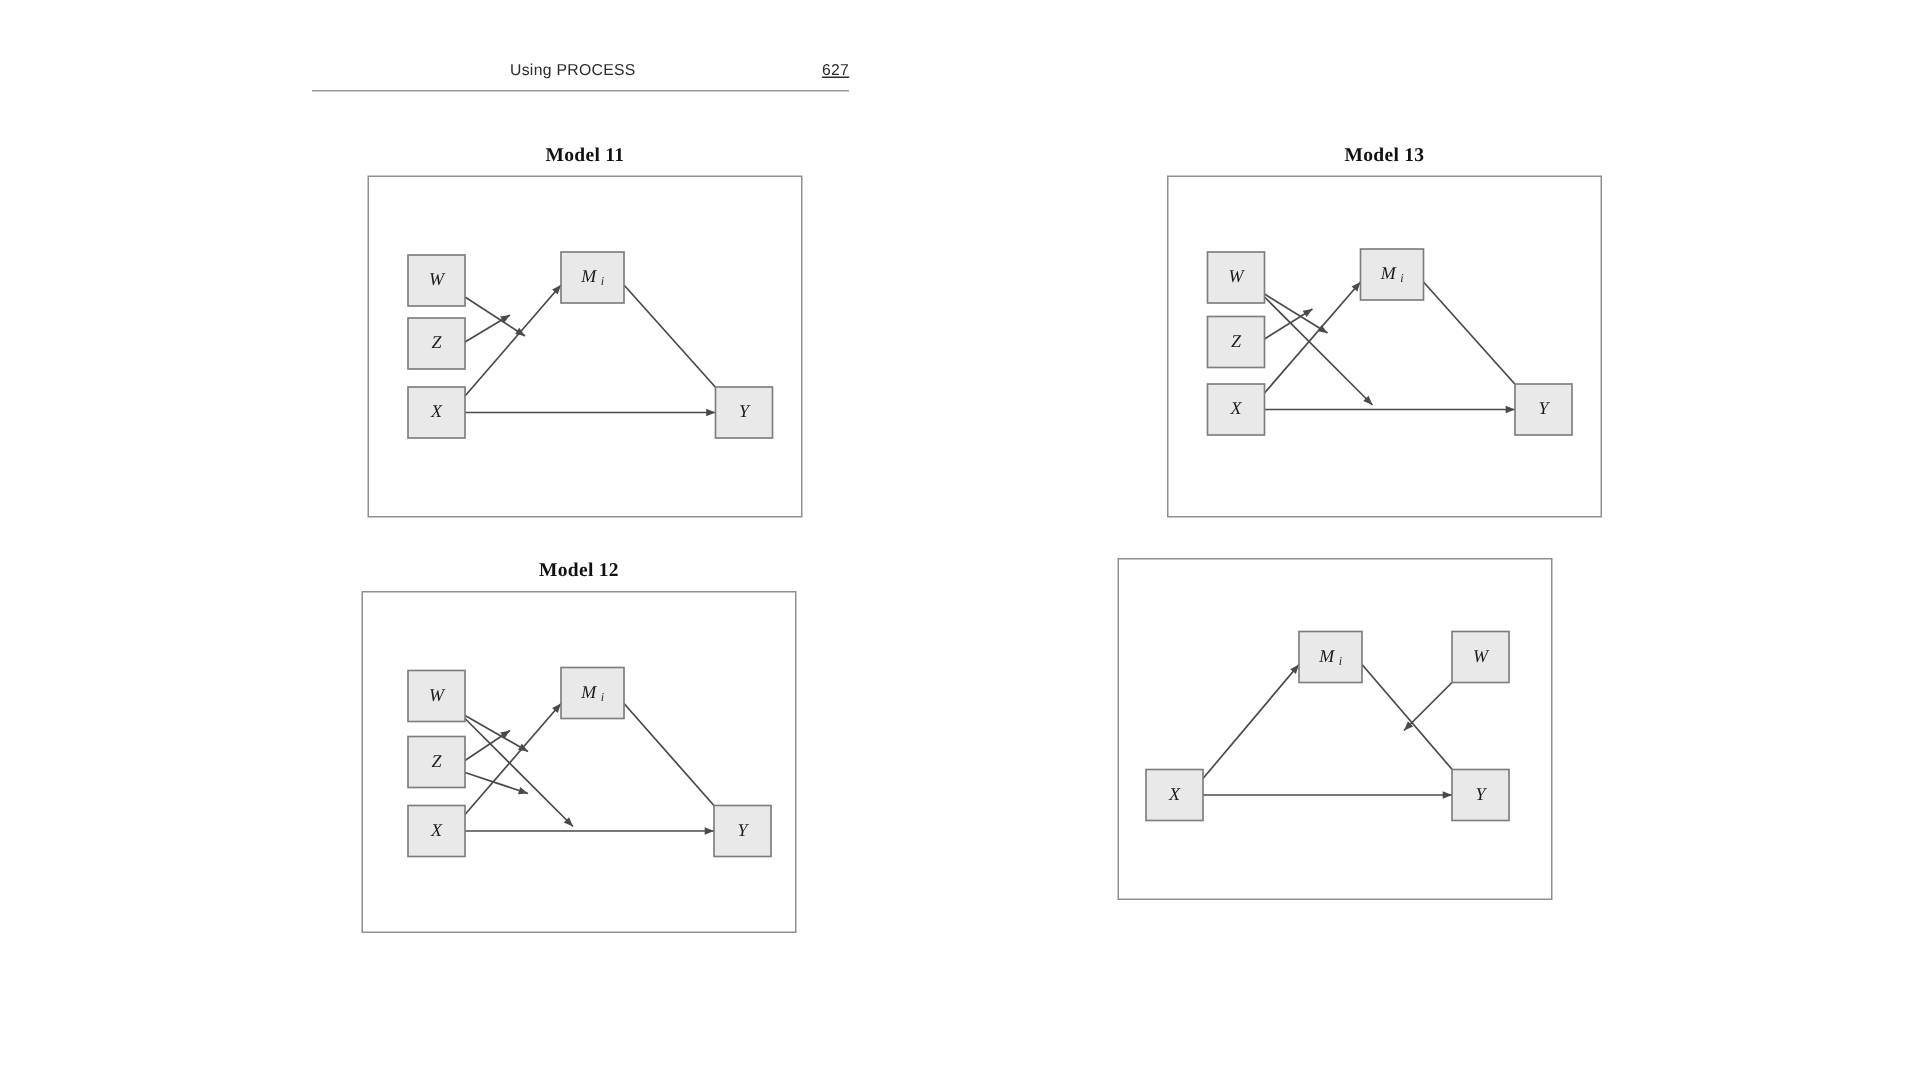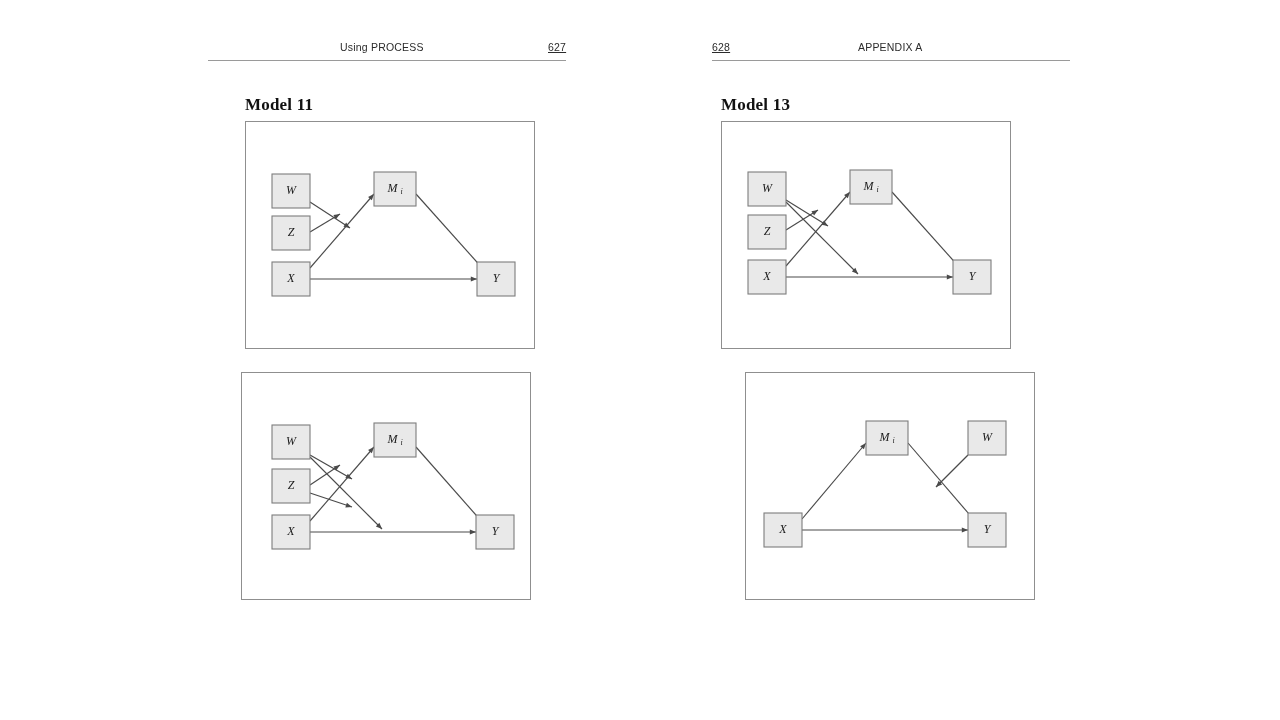--- a/index.html
+++ b/index.html
@@ -54,22 +54,22 @@
   #runhead-right .rh-folio { left: 0px; }
   #runhead-right .rh-title { left: 146px; }
 
   
   .figure {
     position: absolute;
   }
   .fig-title {
     font-family: "Liberation Serif", serif;
     font-weight: bold;
-    font-size: 17px;
-    text-align: left;
+    font-size: 13px;
+    text-align: center;
     color: #111111;
     margin: 0 0 6px 0;
     letter-spacing: 0.2px;
   }
   .fig-frame {
     border: 1px solid #8f8f8f;
     background: #ffffff;
     position: relative;
     box-sizing: border-box;
   }
@@ -96,47 +96,41 @@
     fill: #1a1a1a;
   }
   .edge {
     stroke: #4a4a4a;
     stroke-width: 1.15;
     fill: none;
   }
 
   
   #figure-model-11 { left: 245px; top: 95px;  width: 290px; }
-  #figure-model-13 { left: 721px; top: 95px;  width: 290px; }
+  #figure-model-13 { left: 778px; top: 95px;  width: 290px; }
   #figure-model-12 { left: 241px; top: 372px; width: 290px; }
   #figure-model-14 { left: 745px; top: 372px; width: 290px; }
 
   #figure-model-11 .fig-frame { width: 290px; height: 228px; }
   #figure-model-13 .fig-frame { width: 290px; height: 228px; }
   #figure-model-12 .fig-frame { width: 290px; height: 228px; }
   #figure-model-14 .fig-frame { width: 290px; height: 228px; }
 </style>
 </head>
 <body>
 
 <div class="page">
 
   <div class="runhead" id="runhead-left">
     <div class="rh-inner">
       <span class="rh-title">Using PROCESS</span>
       <span class="rh-folio">627</span>
     </div>
   </div>
 
-  <div class="runhead" id="runhead-right">
-    <div class="rh-inner">
-      <span class="rh-folio">628</span>
-      <span class="rh-title">APPENDIX A</span>
-    </div>
-  </div>
 
   <div class="figure" id="figure-model-11">
     <div class="fig-title">Model 11</div>
     <div class="fig-frame">
         <svg width="288" height="226" viewBox="0 0 288 226">
           <path d="M 64 157 L 231 157" class="edge"></path>
           <path d="M 64 146 L 128 72" class="edge"></path>
           <path d="M 170 72 L 238 148" class="edge"></path>
           <path d="M 64 80 L 104 106" class="edge"></path>
           <path d="M 64 110 L 94 92" class="edge"></path>
@@ -227,20 +221,21 @@
           </g>
           <g>
             <rect x="231" y="138" width="38" height="34" class="node-rect"></rect>
             <text x="250" y="155.5" class="node-label">Y</text>
           </g>
         </svg>
       </div>
   </div>
 
   <div class="figure" id="figure-model-12">
+    <div class="fig-title">Model 12</div>
     <div class="fig-frame">
         <svg width="288" height="226" viewBox="0 0 288 226">
           <path d="M 68 159 L 234 159" class="edge"></path>
           <path d="M 68 148 L 132 74" class="edge"></path>
           <path d="M 174 74 L 241 150" class="edge"></path>
           <path d="M 68 82 L 110 106" class="edge"></path>
           <path d="M 68 84 L 140 156" class="edge"></path>
           <path d="M 68 112 L 98 92" class="edge"></path>
           <path d="M 68 120 L 110 134" class="edge"></path>
           <g transform="translate(234,159) rotate(0)">

